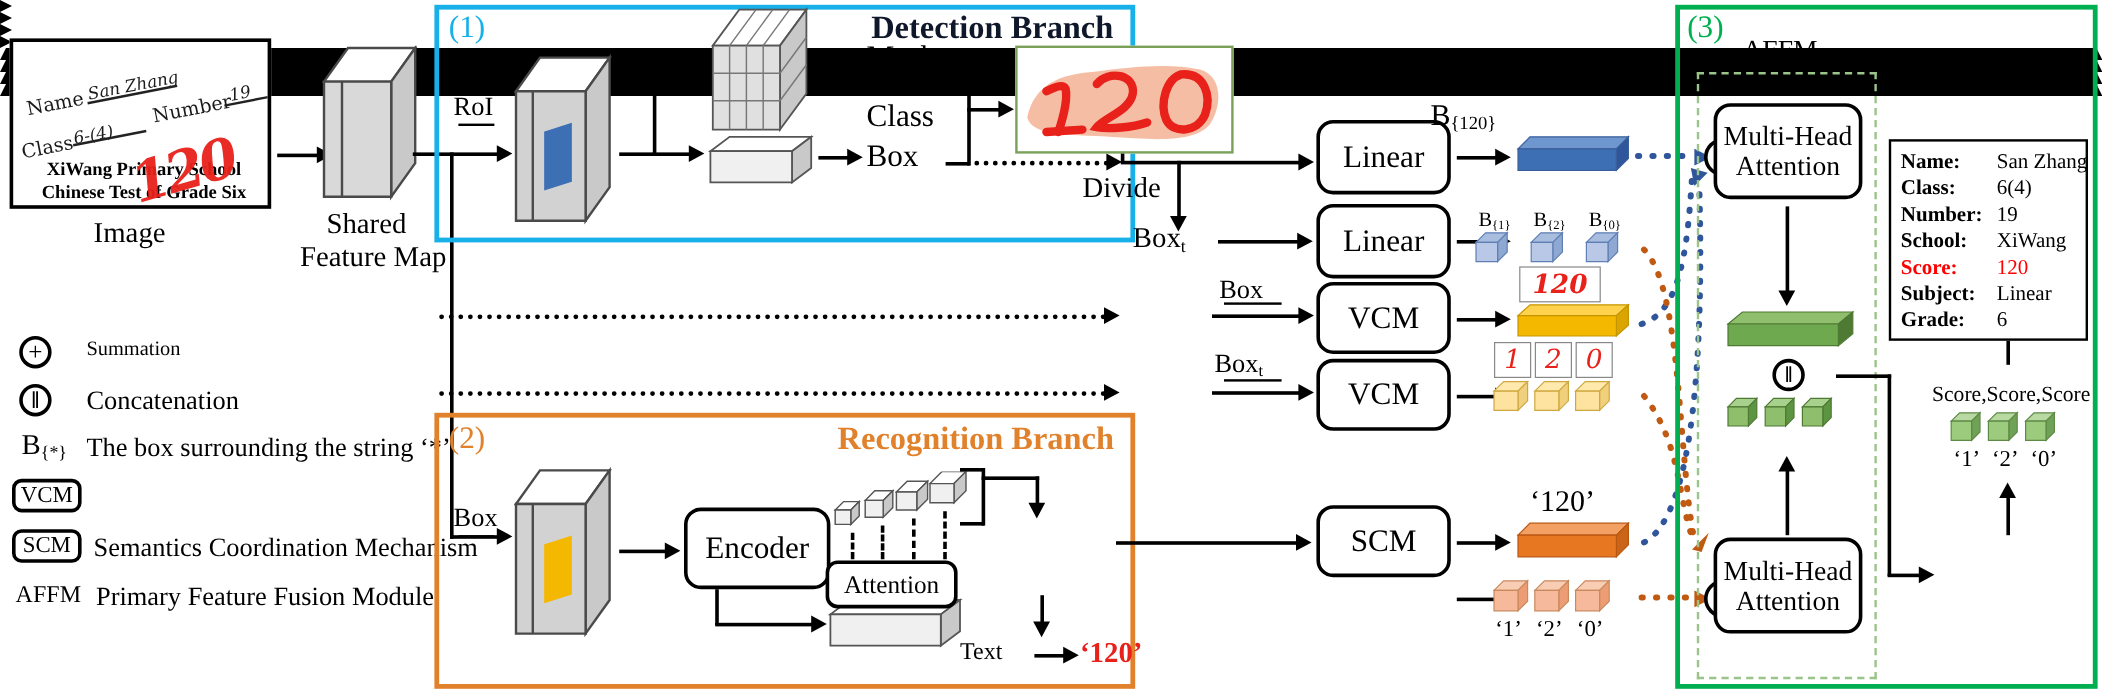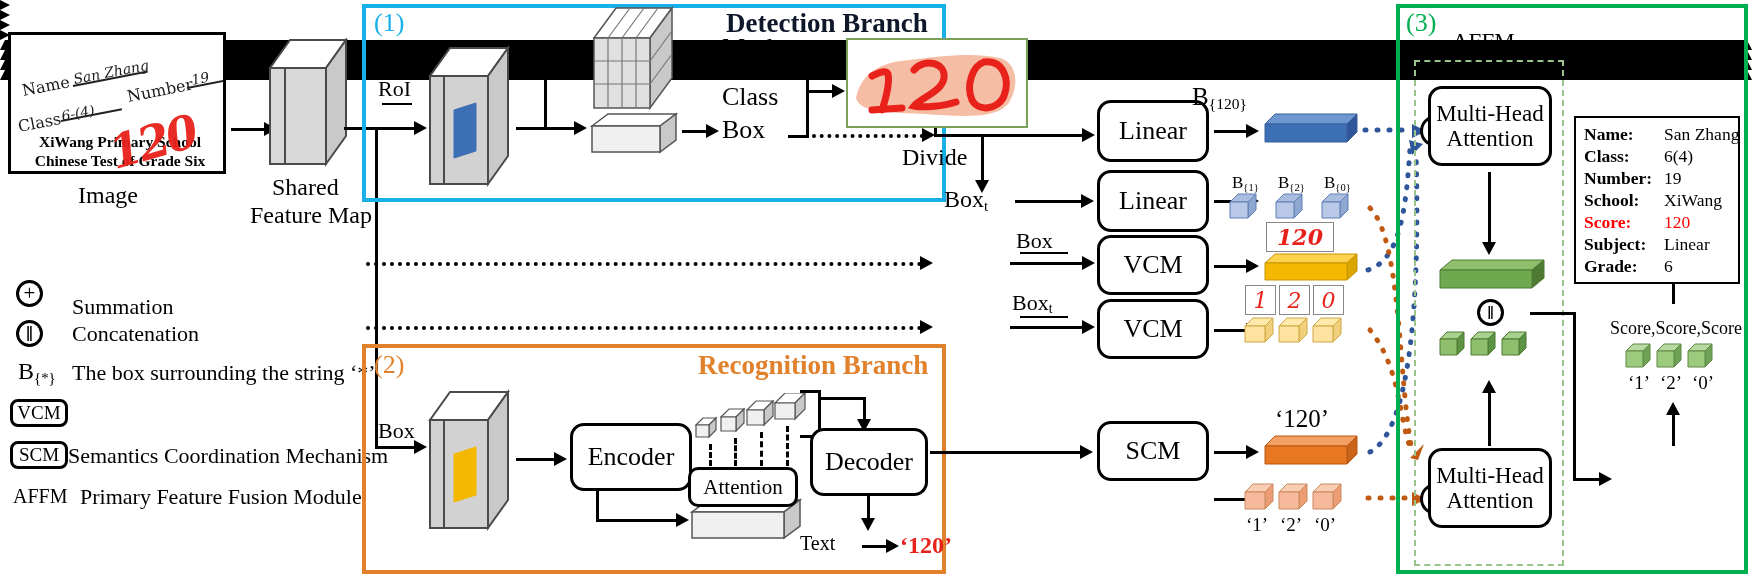--- a/index.html
+++ b/index.html
@@ -152,34 +152,34 @@
   <div class="t" style="left:272px; top:174px; font-size:24px;">Shared</div>
   <div class="t" style="left:250px; top:202px; font-size:24px;">Feature Map</div>
 
   <div class="ln hl" style="left:344px; top:127px; width:72px;"></div>
   <div class="ah-r" style="left:414px; top:121px;"></div>
   <div class="ln vl" style="left:375px; top:127px; height:322px;"></div>
   <div class="ln hl" style="left:375px; top:446px; width:42px;"></div>
   <div class="ah-r" style="left:414px; top:440px;"></div>
 
   <div class="circ" style="left:16px; top:280px; width:27px; height:27px; font-size:21px;">+</div>
-  <div class="t" style="left:72px; top:294px; font-size:22px;">Summation</div>
+  <div class="t" style="left:72px; top:281px; font-size:17px;">Summation</div>
 
   <div class="circ" style="left:16px; top:320px; width:27px; height:27px; font-size:20px; font-weight:bold;">‖</div>
   <div class="t" style="left:72px; top:321px; font-size:22px;">Concatenation</div>
 
   <div class="t" style="left:18px; top:358px; font-size:24px;">
     <span>B</span><span class="sub">{*}</span>
   </div>
   <div class="t" style="left:72px; top:360px; font-size:22px;">The box surrounding the string ‘*’</div>
 
   <div class="legbox" style="left:10px; top:399px; width:58px; height:28px;">VCM</div>
 
   <div class="legbox" style="left:10px; top:441px; width:58px; height:28px;">SCM</div>
-  <div class="t" style="left:68px; top:443px; font-size:22px;">Semantics Coordination Mechanism</div>
+  <div class="t" style="left:78px; top:443px; font-size:22px;">Semantics Coordination Mechanism</div>
 
   <div class="t" style="left:13px; top:485px; font-size:20px;">AFFM</div>
   <div class="t" style="left:80px; top:484px; font-size:22px;">Primary Feature Fusion Module</div>
 
   <div class="frame frame-det" style="left:362px; top:4px; width:584px; height:198px;"></div>
   <div class="t num-det" style="left:374px; top:8px;">(1)</div>
   <div class="t branch-title title-det" style="left:726px; top:8px;">Detection Branch</div>
 
   <div class="t" style="left:378px; top:76px; font-size:22px;">RoI</div>
   <div class="ln hl2" style="left:382px; top:103px; width:30px;"></div>
@@ -445,21 +445,20 @@
     </svg>
   </div>
 
   <div class="ln vl" style="left:818px; top:390px; height:48px;"></div>
   <div class="ln hl" style="left:800px; top:390px; width:20px;"></div>
   <div class="ln hl" style="left:800px; top:435px; width:20px;"></div>
   <div class="ln hl" style="left:818px; top:397px; width:48px;"></div>
   <div class="ln vl" style="left:863px; top:397px; height:24px;"></div>
   <div class="ah-d" style="left:857px; top:419px;"></div>
 
-  <div class="opbox" style="left:810px; top:428px; width:118px; height:68px;">Decoder</div>
 
   <div class="ln vl" style="left:867px; top:496px; height:24px;"></div>
   <div class="ah-d" style="left:861px; top:518px;"></div>
   <div class="t" style="left:800px; top:532px; font-size:20px;">Text</div>
   <div class="ln hl" style="left:862px; top:545px; width:26px;"></div>
   <div class="ah-r" style="left:886px; top:539px;"></div>
   <div class="t redtext" style="left:900px; top:532px; font-size:24px; font-weight:bold;">‘120’</div>
 
   <div class="ln hl" style="left:930px; top:451px; width:152px;"></div>
   <div class="ah-r" style="left:1080px; top:445px;"></div>

